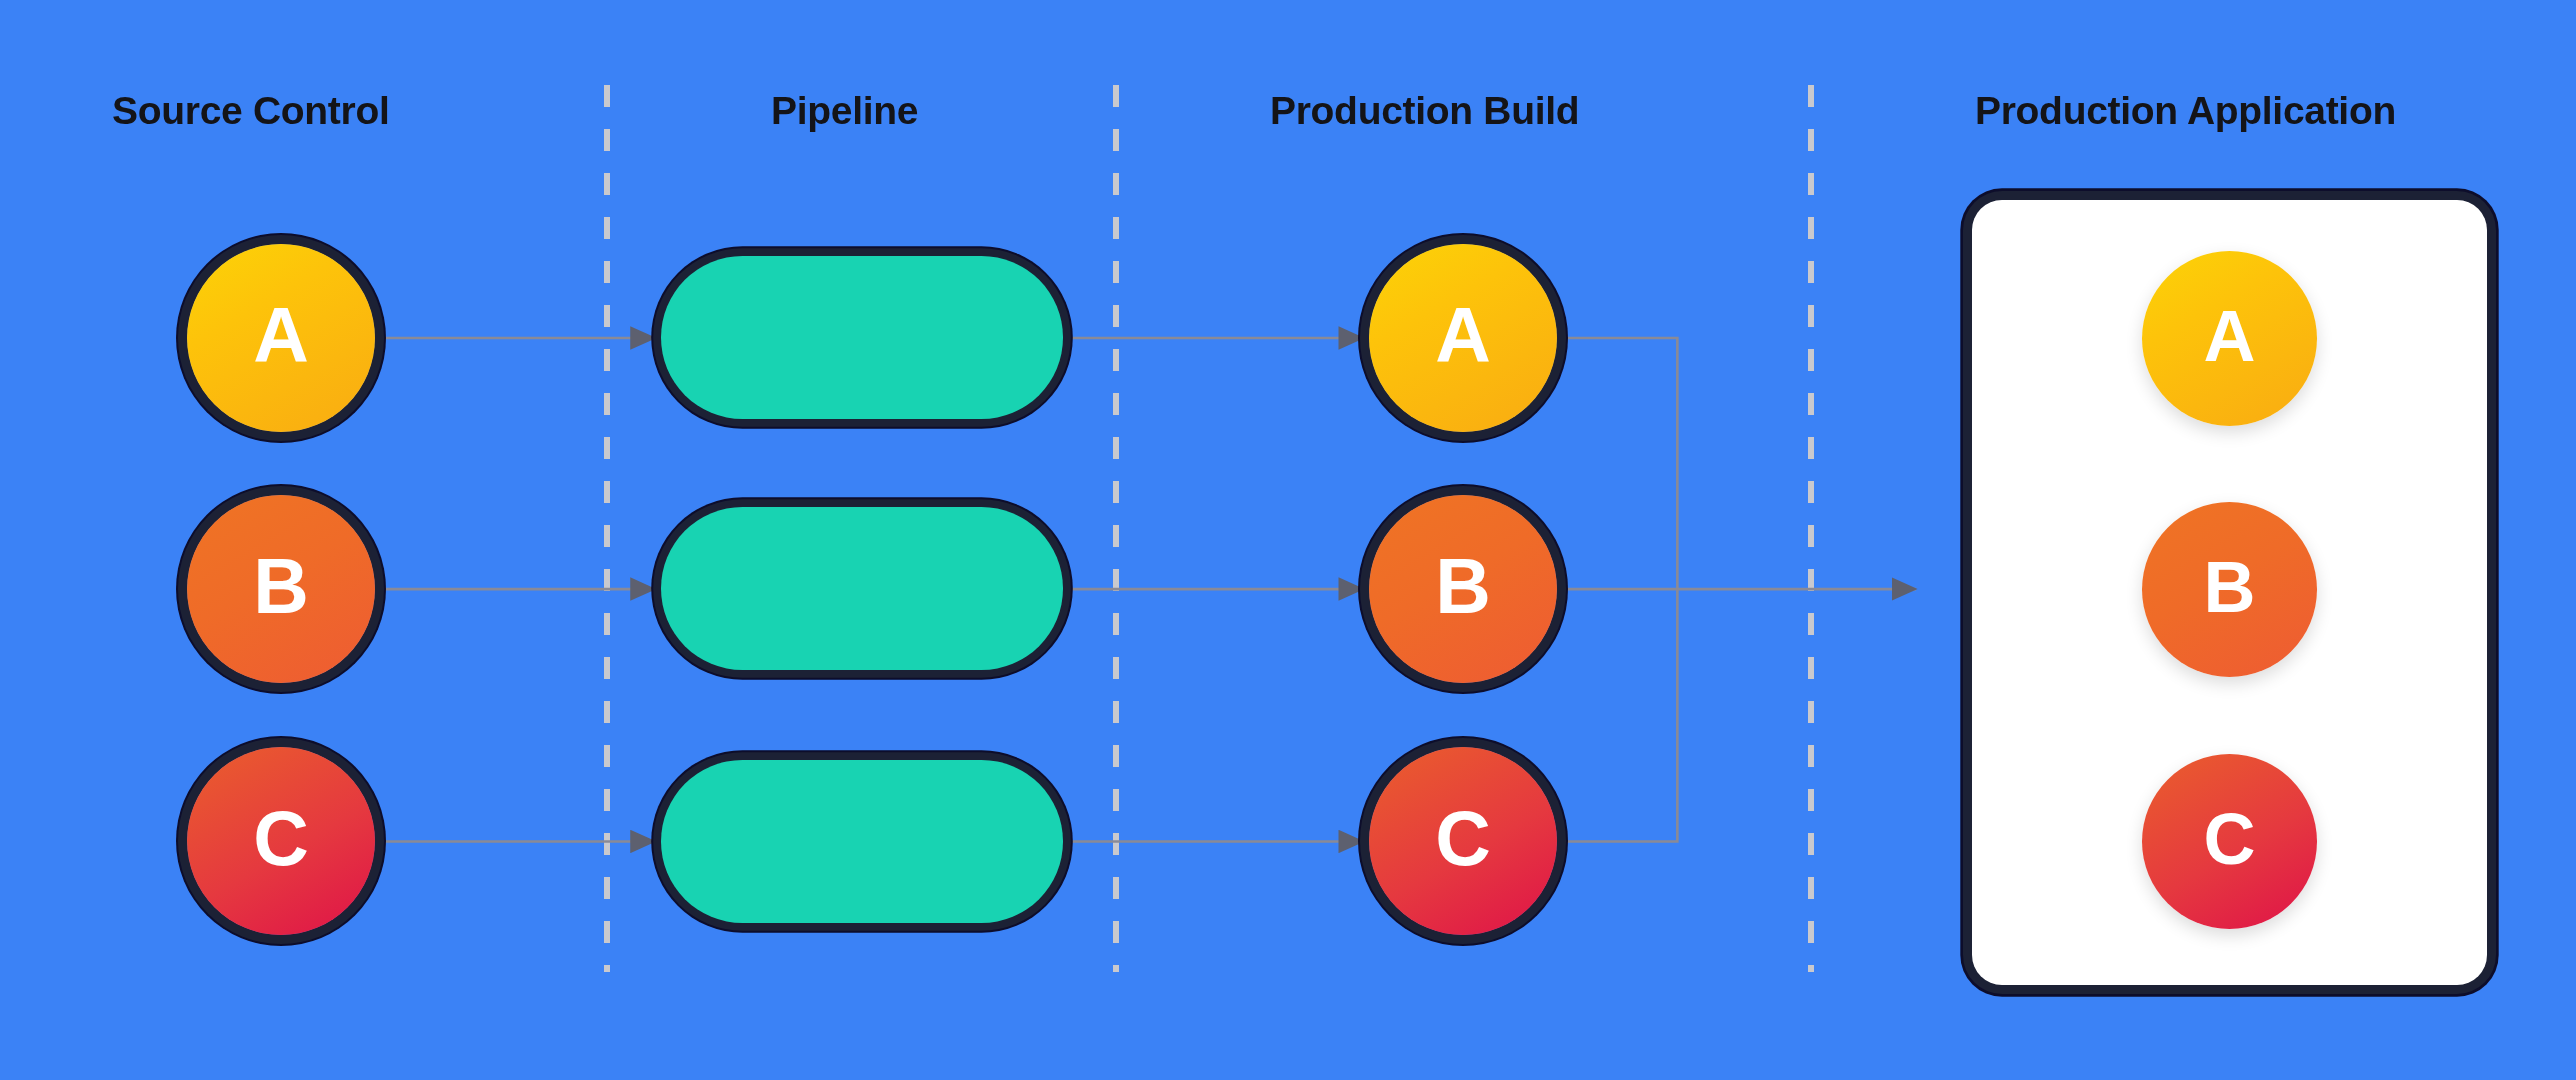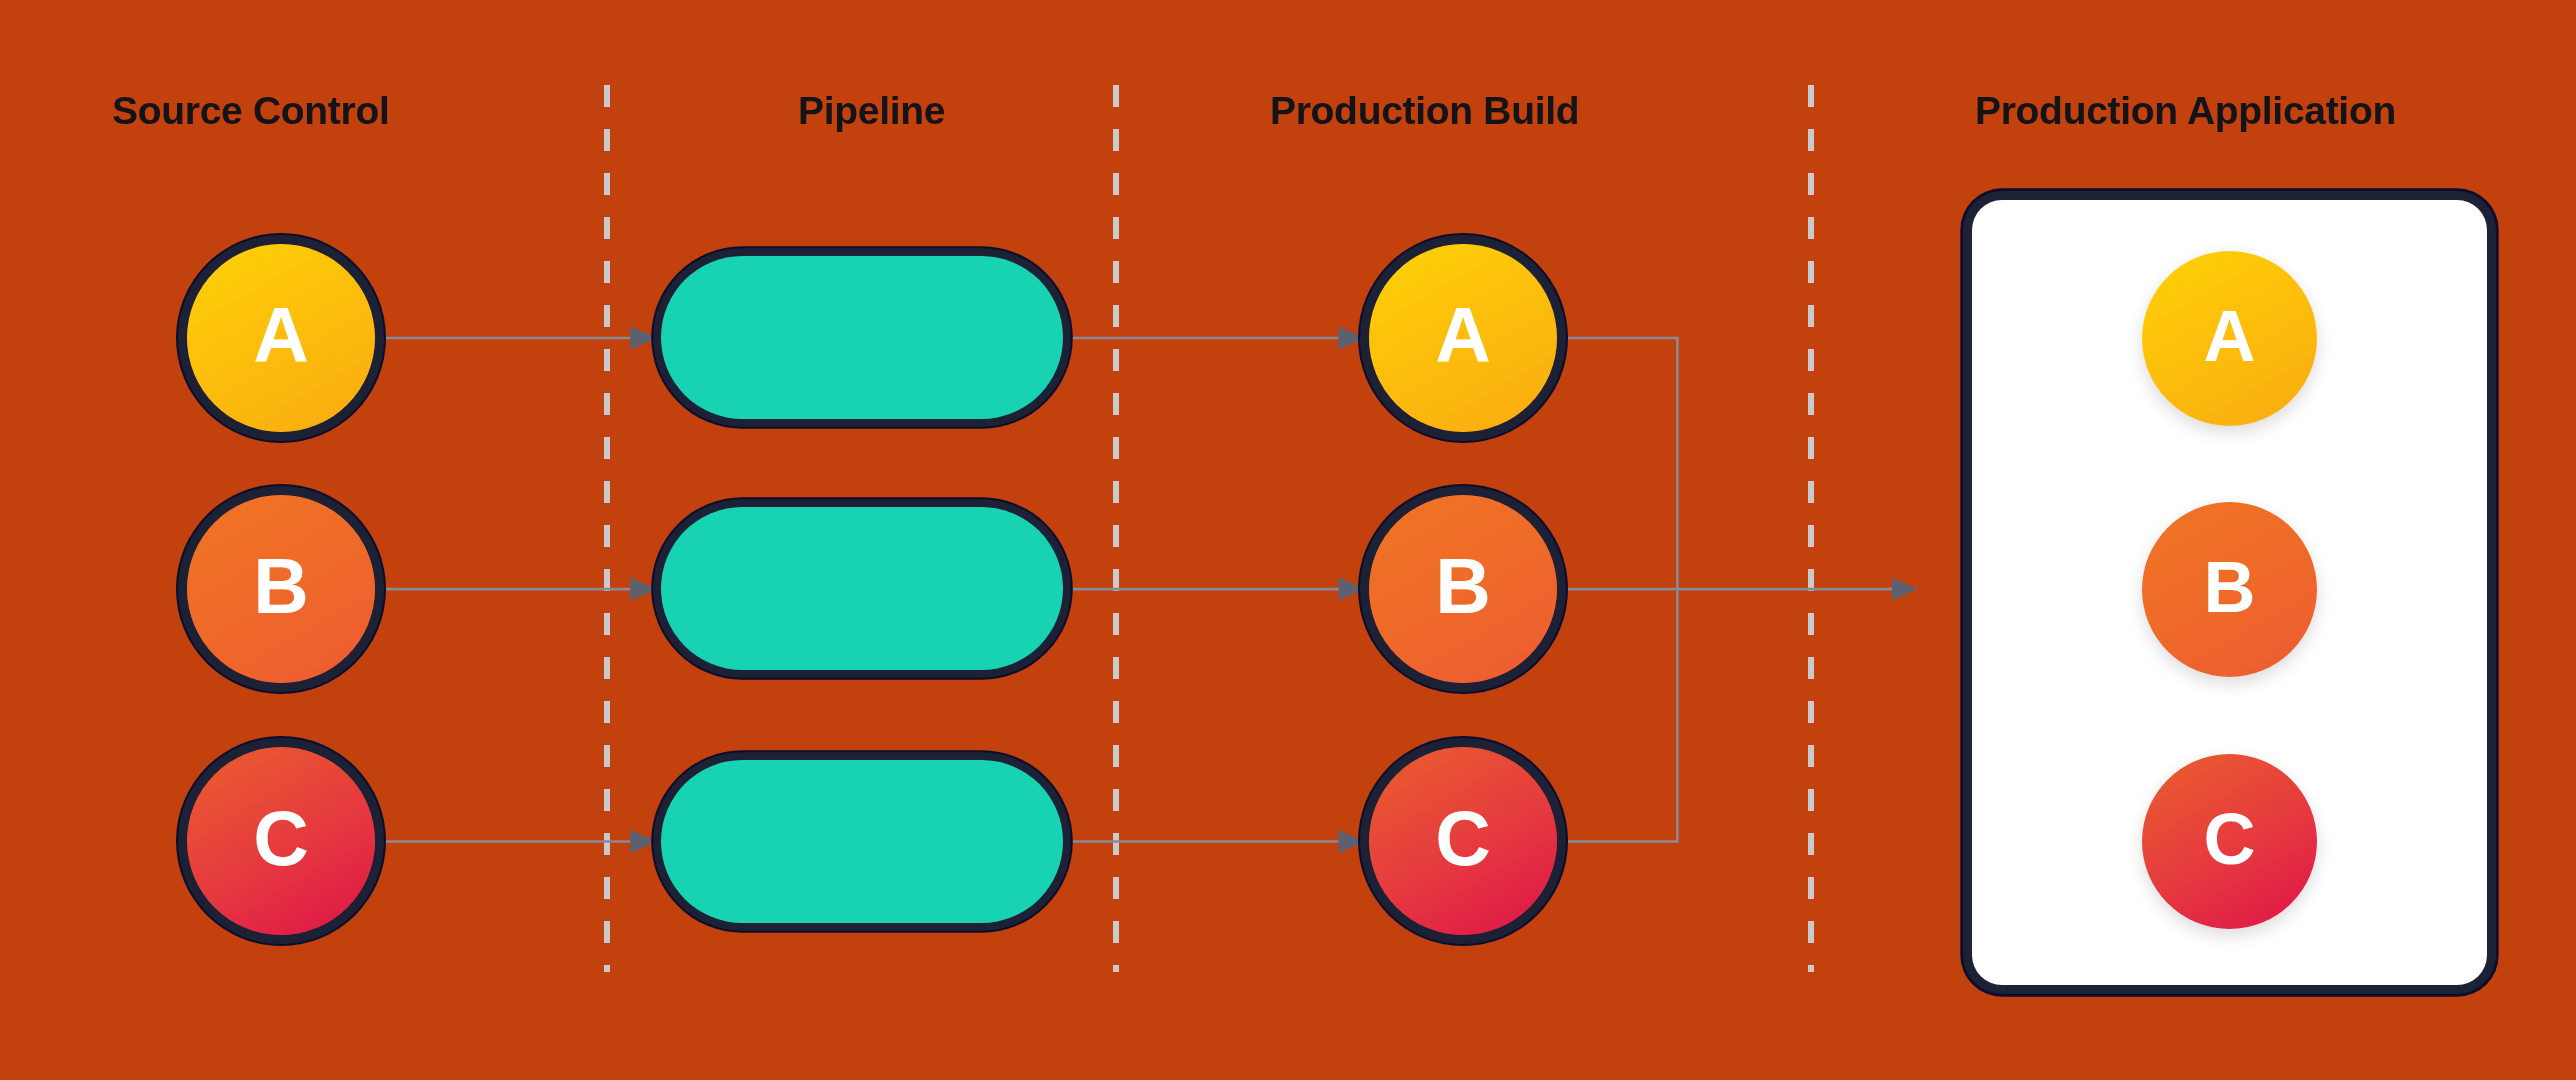--- a/index.html
+++ b/index.html
@@ -1,21 +1,21 @@
 <!DOCTYPE html>
 <html style="font-size:10.4px"><head>
 <meta charset="utf-8">
 <title>CI/CD Pipeline Diagram</title>
 <style>
   html,body{margin:0;padding:0;background:#000;}
   body{
     font-family:"Liberation Sans","DejaVu Sans",sans-serif;
     width:2576px;height:1081px;overflow:hidden;position:relative;
   }
-  #stage{position:absolute;left:0;top:0;width:2576px;height:1081px;background:#c2410c;}
+  #stage{position:absolute;left:0;top:0;width:2576px;height:1081px;background:#3b82f6;}
 
   
   .col-header{
     position:absolute;
     font-size:39px;
     font-weight:700;
     letter-spacing:-0.3px;
     color:#141418;
     white-space:nowrap;
     line-height:1;
@@ -83,21 +83,21 @@
 
   
   #wires{position:absolute;left:0;top:0;width:2576px;height:1081px;z-index:2;}
 </style>
 </head>
 <body>
 
 <div id="stage">
 
   <div class="col-header" style="left:112px;top:91px;">Source Control</div>
-  <div class="col-header" style="left:798px;top:91px;">Pipeline</div>
+  <div class="col-header" style="left:771px;top:91px;">Pipeline</div>
   <div class="col-header" style="left:1975px;top:91px;">Production Application</div>
   <div class="col-header" style="left:1270px;top:91px;">Production Build</div>
 
   <div class="divider" style="left:604px;"></div>
   <div class="divider" style="left:1113px;"></div>
   <div class="divider" style="left:1808px;"></div>
 
   <svg id="wires" viewBox="0 0 3950 1657">
     <defs>
       <marker id="ah" markerWidth="10" markerHeight="9" refX="9.4" refY="4.5" orient="auto" markerUnits="strokeWidth">

